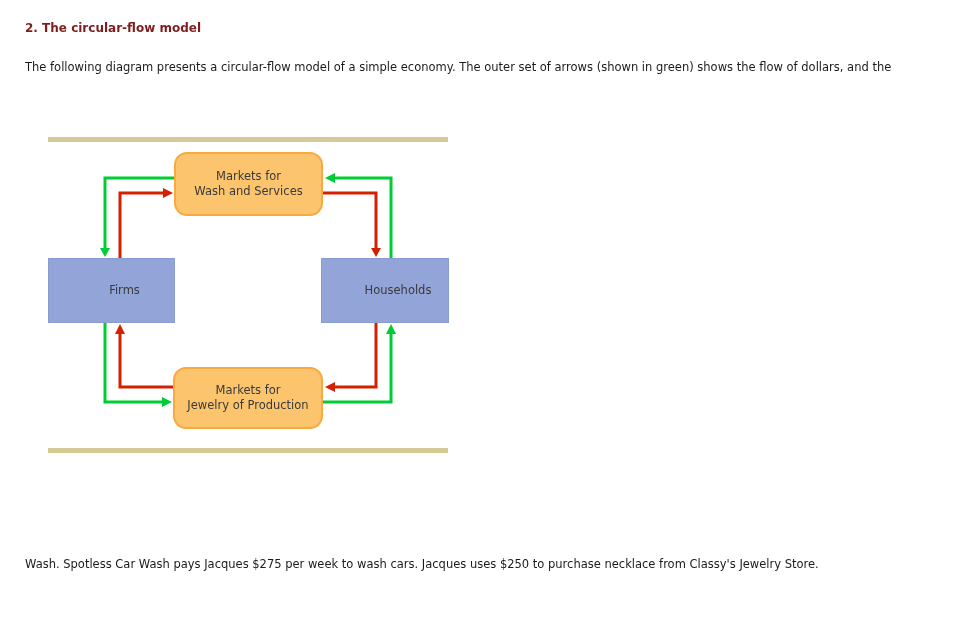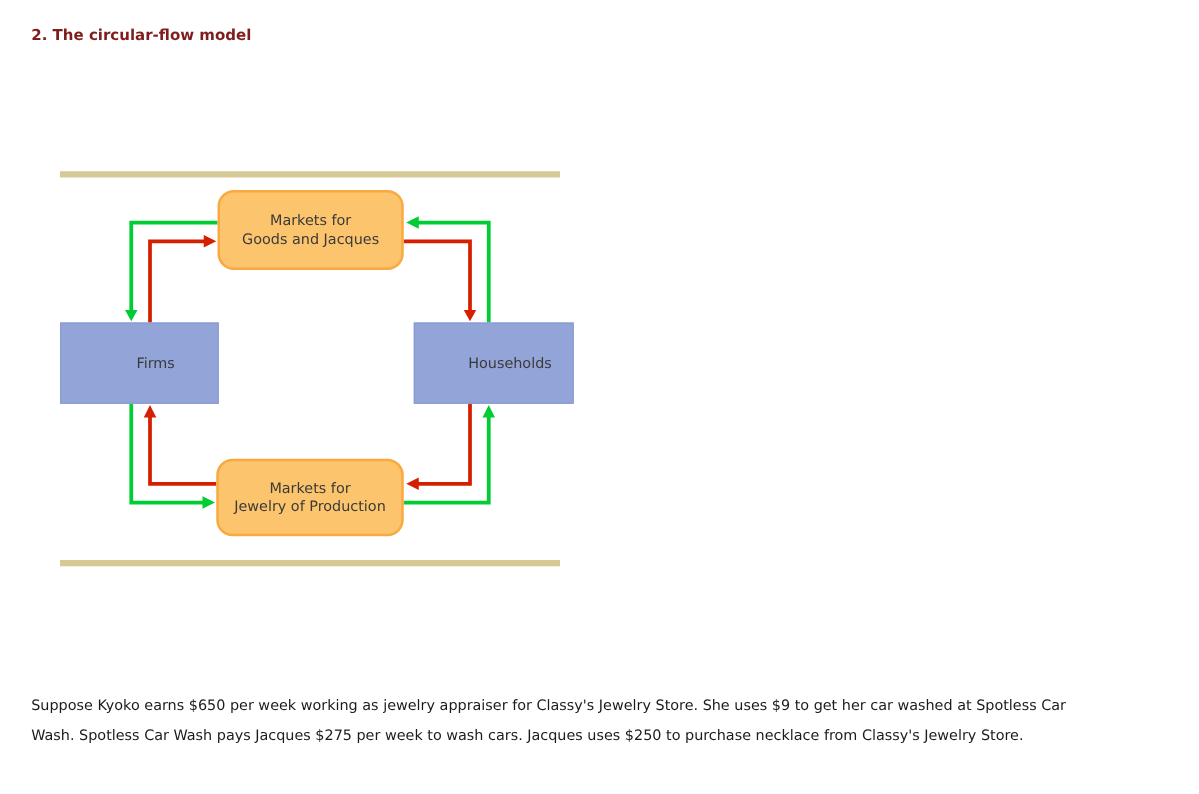--- a/index.html
+++ b/index.html
@@ -28,21 +28,21 @@
   }
   .node.market {
     background:var(--market-fill); border:2px solid var(--market-border);
     border-radius:13px;
   }
   .node.agent {
     background:var(--agent-fill); border:1px solid var(--agent-border);padding-left:26px;
   }
   .n-goods    { left:126px; top:15px;  width:149px; height:64px; }
   .n-firms    { left:0;     top:121px; width:127px; height:65px; }
-  .n-house    { left:283px; top:121px; width:128px; height:65px; }
+  .n-house    { left:273px; top:121px; width:128px; height:65px; }
   .n-factors  { left:125px; top:230px; width:150px; height:62px; }
   .arrows { position:absolute; left:0; top:0; width:400px; height:316px; }
   .arrows polyline { fill:none; stroke-width:3px; }
   .arrows .g { stroke:var(--green-arrow); }
   .arrows .r { stroke:var(--red-arrow); }
   .arrows .gf { fill:var(--green-arrow); }
   .arrows .rf { fill:var(--red-arrow); }
   
   .question {
     position:absolute; left:25px; top:503px; white-space:nowrap; line-height:22px;
@@ -64,20 +64,21 @@
   }
 </style>
 </head>
 <body>
 
 <div class="page">
 
   <div class="title">2. The circular-flow model</div>
 
   <div class="intro">
+    <div>The following diagram presents a circular-flow model of a simple economy. The outer set of arrows (shown in green) shows the flow of dollars, and the</div>
   </div>
 
   <div class="diagram">
     <div class="bar top"></div>
     <div class="bar bottom"></div>
 
     <svg class="arrows" viewBox="0 0 400 316">
       <g>
         <polyline class="g" points="126,41 57,41 57,111"></polyline>
         <polygon class="gf" points="57,120 52,111 62,111"></polygon>
@@ -107,33 +108,32 @@
         <polygon class="rf" points="277,250 287,245 287,255"></polygon>
       </g>
       <g>
         <polyline class="g" points="275,265 343,265 343,196"></polyline>
         <polygon class="gf" points="343,187 338,197 348,197"></polygon>
       </g>
     </svg>
 
     <div class="node market n-goods">
       <div>Markets for</div>
-      <div>Goods and Jacques</div>
+      <div>Wash and Services</div>
     </div>
     <div class="node agent n-firms">
       <div>Firms</div>
     </div>
     <div class="node agent n-house">
       <div>Households</div>
     </div>
     <div class="node market n-factors">
       <div>Markets for</div>
       <div>Jewelry of Production</div>
     </div>
   </div>
 
 
   <div class="scenario">
-    <div>Suppose Kyoko earns $650 per week working as jewelry appraiser for Classy's Jewelry Store. She uses $9 to get her car washed at Spotless Car</div>
     <div>Wash. Spotless Car Wash pays Jacques $275 per week to wash cars. Jacques uses $250 to purchase necklace from Classy's Jewelry Store.</div>
   </div>
 
 </div>
 
 </body></html>

